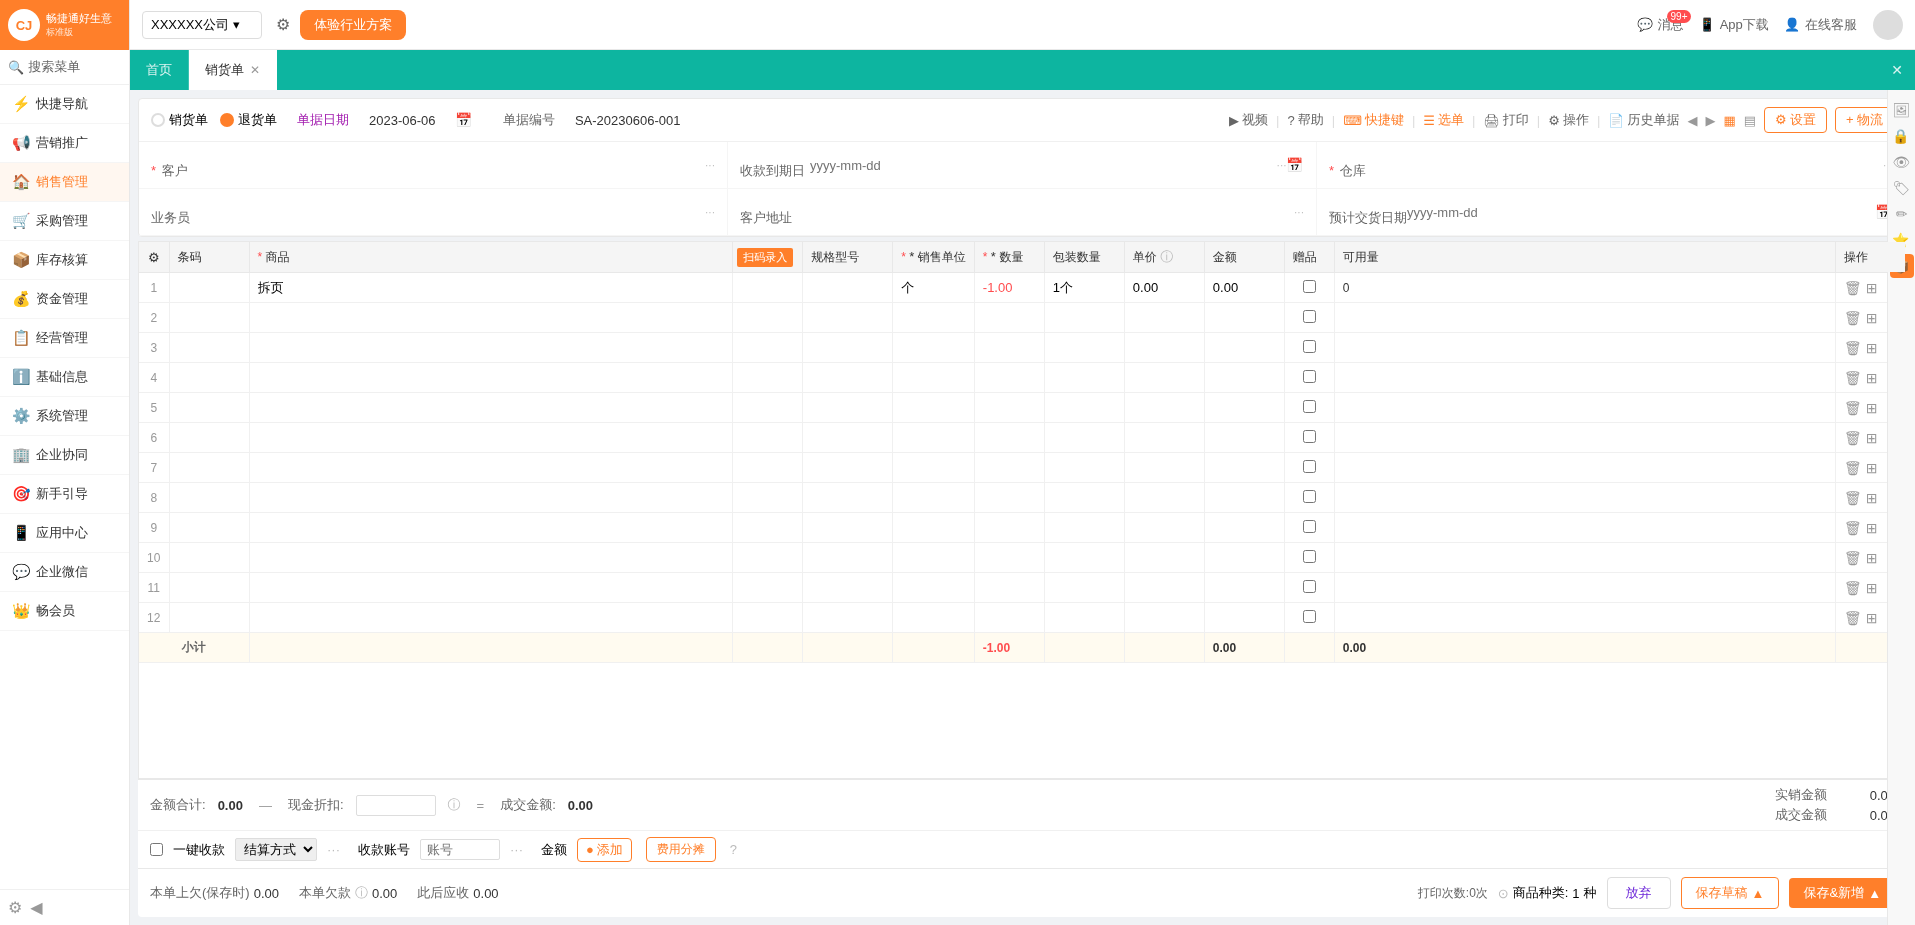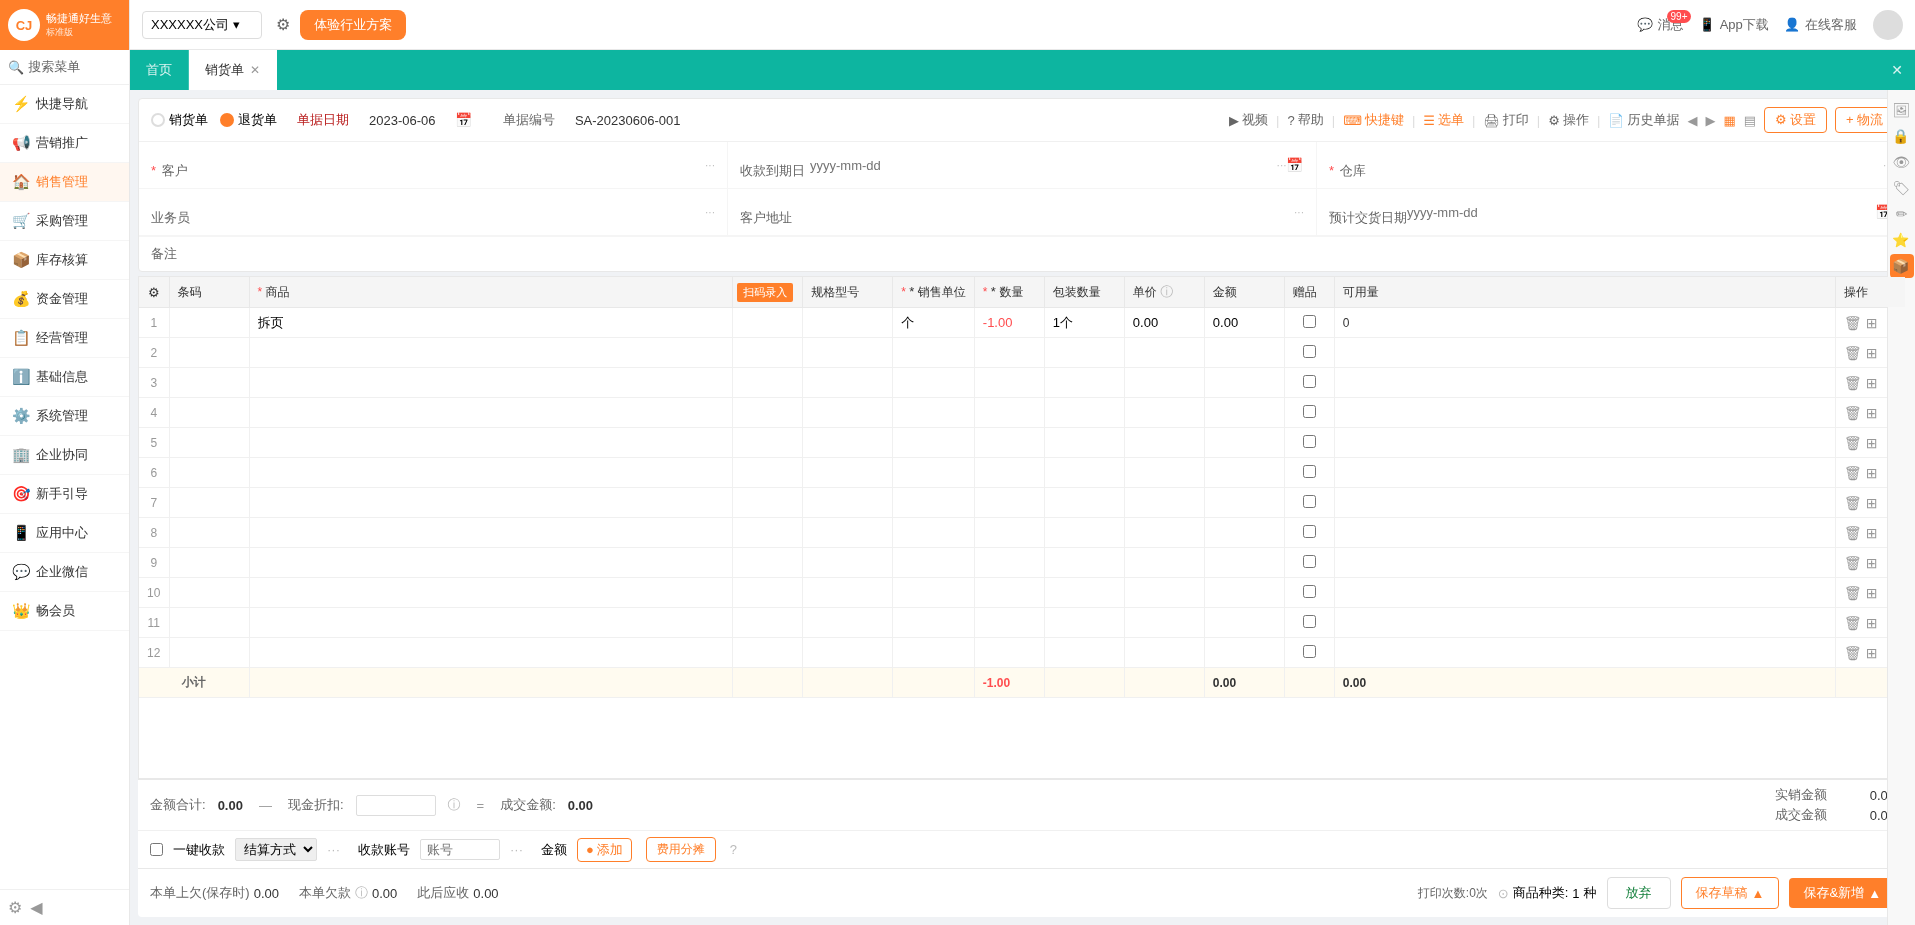--- a/index.html
+++ b/index.html
@@ -85,21 +85,21 @@
 
     
     .form-header {
       display: flex; align-items: center; padding: 8px 12px; gap: 20px;
       border-bottom: 1px solid #f0f0f0;
     }
     .radio-group { display: flex; align-items: center; gap: 12px; }
     .radio-item { display: flex; align-items: center; gap: 4px; cursor: pointer; }
     .radio-circle { width: 14px; height: 14px; border-radius: 50%; border: 2px solid #ddd; }
     .radio-circle.checked { border-color: #ff7f2a; background: #ff7f2a; }
-    .form-date-label { color: #b91c1c; }
+    .form-date-label { color: #a21caf; }
     .form-date-value { color: #333; }
     .form-bill-label { color: #666; margin-left: 10px; }
     .form-bill-value { color: #333; }
     .form-actions { margin-left: auto; display: flex; align-items: center; gap: 8px; }
     .form-action-item { display: flex; align-items: center; gap: 3px; color: #666; cursor: pointer; font-size: 12px; }
     .form-action-sep { color: #ddd; }
 
     .form-settings-btn {
       background: #fff; border: 1px solid #ff7f2a; color: #ff7f2a; padding: 3px 10px;
       border-radius: 4px; cursor: pointer; font-size: 12px;
@@ -206,21 +206,21 @@
       background: #fff; padding: 8px 12px; display: flex; align-items: center;
       border-top: 1px solid #e8e8e8; gap: 20px; margin: 0 8px 8px 8px;
       border-radius: 0 0 4px 4px;
     }
     .footer-stat { display: flex; align-items: center; gap: 4px; color: #666; font-size: 12px; }
     .footer-stat-val { color: #333; }
     .footer-right { margin-left: auto; display: flex; align-items: center; gap: 10px; }
     .footer-print-info { color: #666; font-size: 12px; }
     .footer-goods-info { display: flex; align-items: center; gap: 4px; font-size: 12px; }
     .abandon-btn {
-      background: #fff; border: 1px solid #ddd; color: #15803d;
+      background: #fff; border: 1px solid #ddd; color: #6d28d9;
       padding: 6px 18px; border-radius: 4px; cursor: pointer; font-size: 13px;
     }
     .save-draft-btn {
       background: #fff; border: 1px solid #ff7f2a; color: #ff7f2a;
       padding: 6px 14px; border-radius: 4px; cursor: pointer; font-size: 13px;
       display: flex; align-items: center; gap: 4px;
     }
     .save-new-btn {
       background: #ff7f2a; border: none; color: #fff;
       padding: 6px 14px; border-radius: 4px; cursor: pointer; font-size: 13px;
@@ -469,24 +469,20 @@
         </div>
         <div class="form-field">
           <span class="form-field-label">
             <span>预计交货日期</span>
           </span>
           <input class="form-field-value" type="text" placeholder="yyyy-mm-dd" style="color: rgb(187, 187, 187);">
           <span class="form-field-calendar">📅</span>
         </div>
       </div>
 
-      <div class="form-remark">
-        <span class="form-remark-label">备注</span>
-        <input type="text" style="flex: 1 1 0%; border: none; outline: none;">
-      </div>
     </div>
 
     <div class="table-container" style="margin-top:4px;">
       <div class="table-wrap">
         <table>
           <thead>
             <tr>
               <th style="width:30px; text-align:center;">
                 <span>⚙</span>
               </th>

